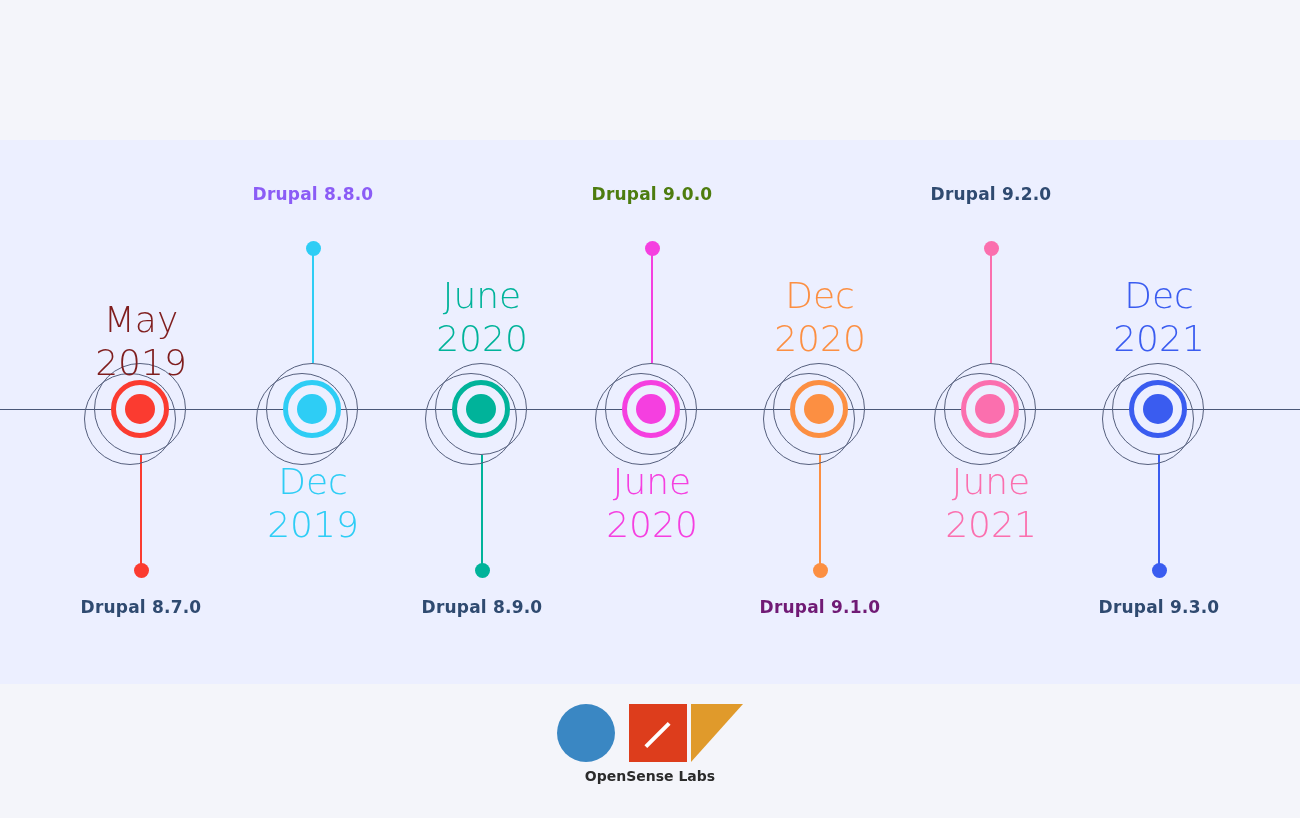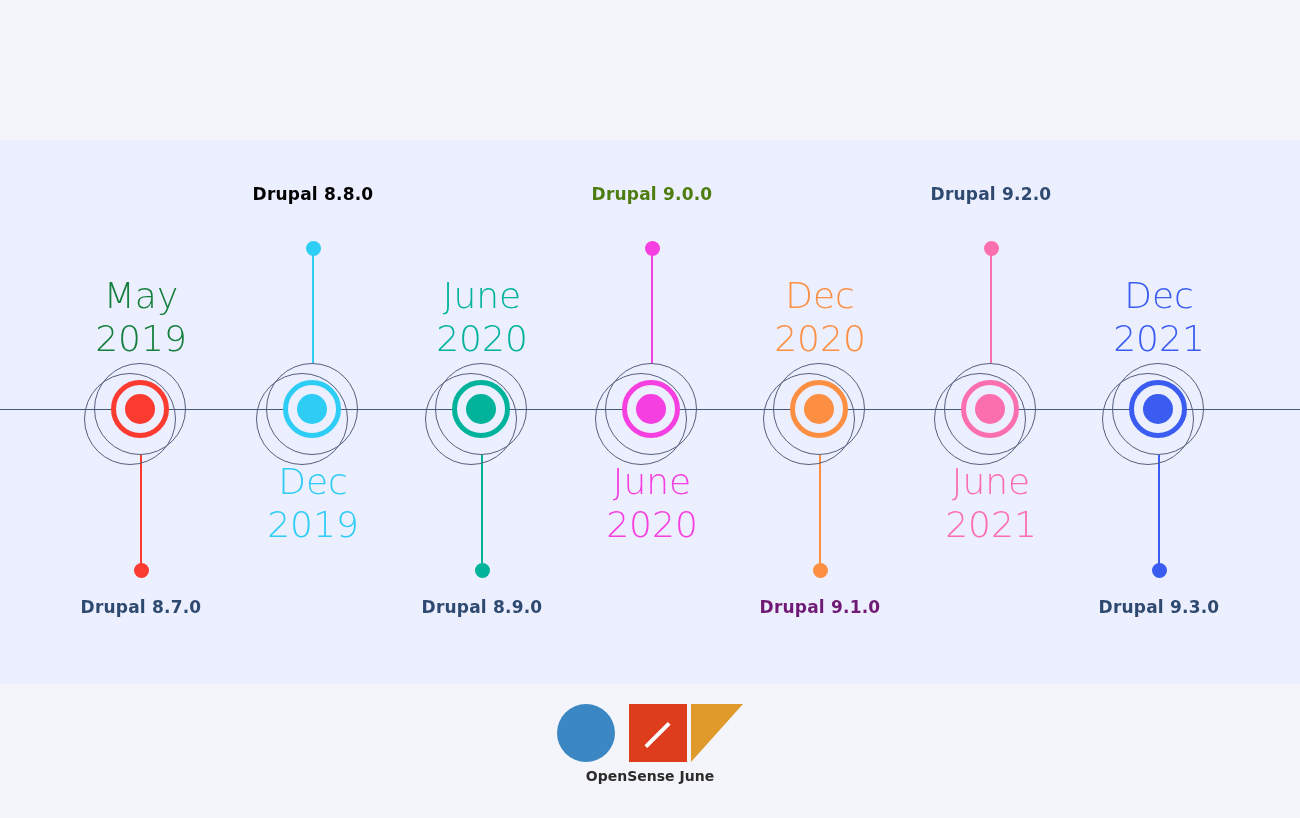--- a/index.html
+++ b/index.html
@@ -135,36 +135,36 @@
   <div id="markers">
       <div class="marker" style="left: 141px;">
         <div class="stem down" style="background: rgb(251, 59, 48);"></div>
         <div class="stem-dot down" style="background: rgb(251, 59, 48);"></div>
         <div class="ringwrap">
           <div class="ring-ghost" style="border-color: rgb(85, 95, 125);"></div>
           <div class="ring-outer" style="border-color: rgb(85, 95, 125);"></div>
           <div class="ring-color" style="border-color: rgb(251, 59, 48); background: rgb(236, 239, 255);"></div>
           <div class="dot-center" style="background: rgb(251, 59, 48);"></div>
         </div>
-        <div class="date above" style="color: #15803d;">May
+        <div class="date above" style="color: #7f1d1d; margin-top: 24px;">May
 2019</div>
         <div class="vlabel bottom" style="color: rgb(47, 74, 112);">Drupal 8.7.0</div>
       </div>
       <div class="marker" style="left: 313px;">
         <div class="stem up" style="background: rgb(46, 205, 245);"></div>
         <div class="stem-dot up" style="background: rgb(46, 205, 245);"></div>
         <div class="ringwrap">
           <div class="ring-ghost" style="border-color: rgb(85, 95, 125);"></div>
           <div class="ring-outer" style="border-color: rgb(85, 95, 125);"></div>
           <div class="ring-color" style="border-color: rgb(46, 205, 245); background: rgb(236, 239, 255);"></div>
           <div class="dot-center" style="background: rgb(46, 205, 245);"></div>
         </div>
         <div class="date below" style="color: rgb(46, 205, 245);">Dec
 2019</div>
-        <div class="vlabel top" style="color: #000000;">Drupal 8.8.0</div>
+        <div class="vlabel top" style="color: #8b5cf6;">Drupal 8.8.0</div>
       </div>
       <div class="marker" style="left: 482px;">
         <div class="stem down" style="background: rgb(0, 179, 154);"></div>
         <div class="stem-dot down" style="background: rgb(0, 179, 154);"></div>
         <div class="ringwrap">
           <div class="ring-ghost" style="border-color: rgb(85, 95, 125);"></div>
           <div class="ring-outer" style="border-color: rgb(85, 95, 125);"></div>
           <div class="ring-color" style="border-color: rgb(0, 179, 154); background: rgb(236, 239, 255);"></div>
           <div class="dot-center" style="background: rgb(0, 179, 154);"></div>
         </div>
@@ -227,16 +227,16 @@
     </div>
 
   <div id="logo">
     <div id="logo-shapes">
       <div id="logo-circle"></div>
       <div id="logo-square">
         <div id="logo-slash"></div>
       </div>
       <div id="logo-tri"></div>
     </div>
-    <div id="logo-text">OpenSense June</div>
+    <div id="logo-text">OpenSense Labs</div>
   </div>
 
 </div>
 
 </body></html>

